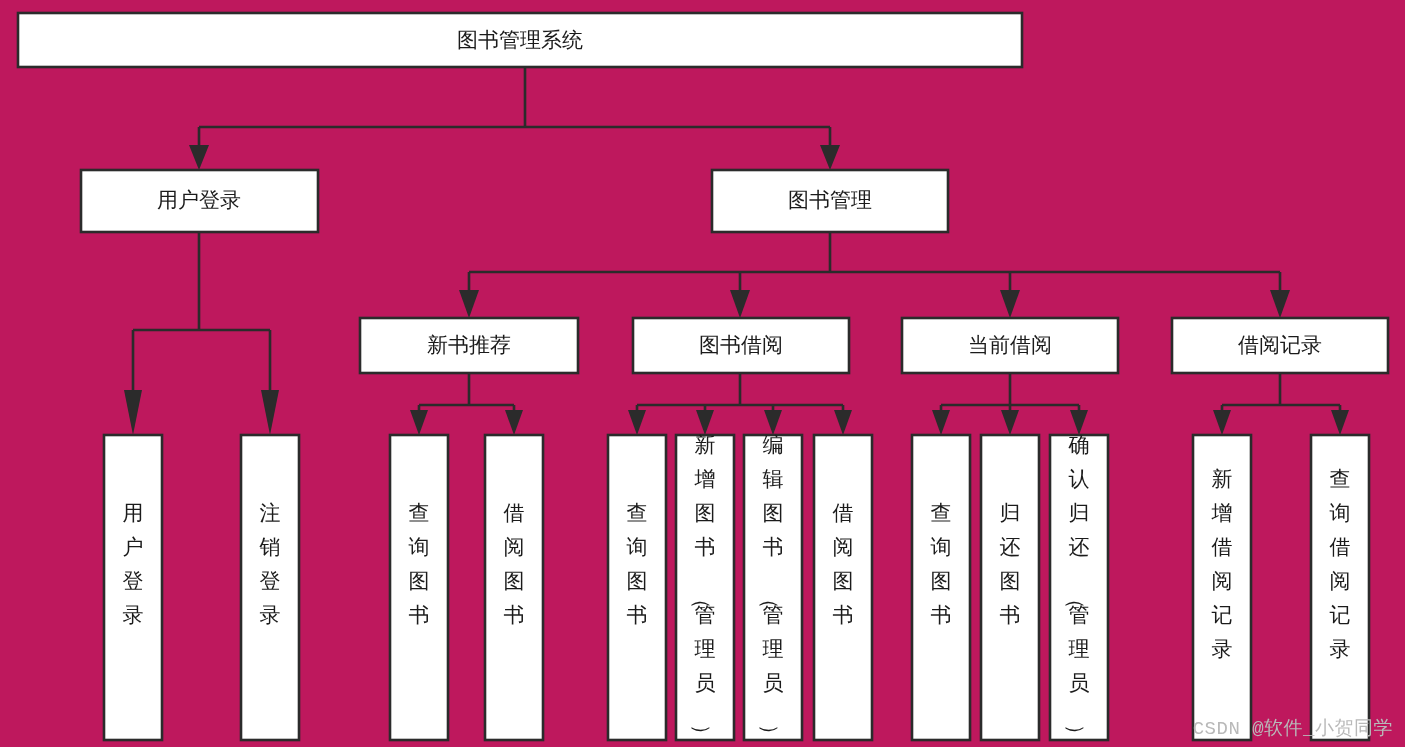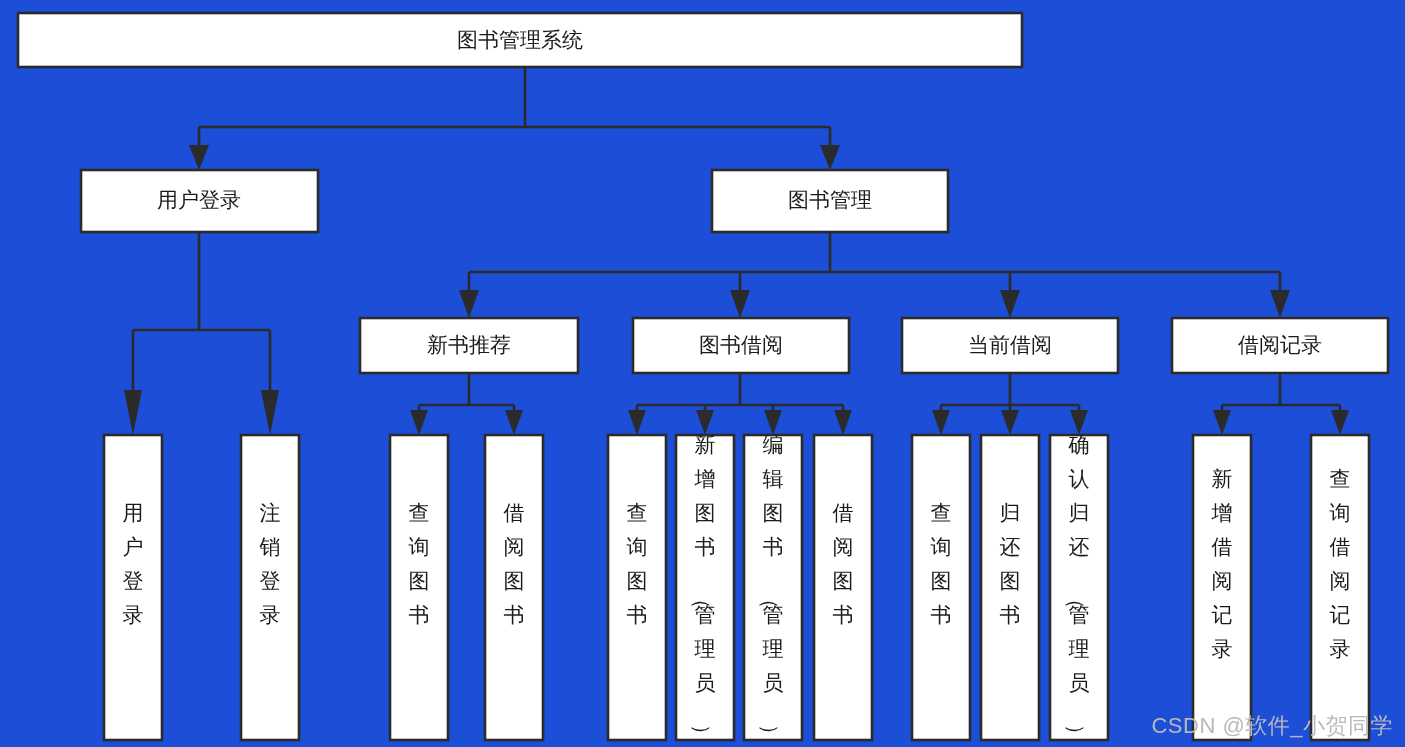--- a/index.html
+++ b/index.html
@@ -11,21 +11,21 @@
   body {
     width: 1405px;
     height: 747px;
     font-family: "DejaVu Sans", "Liberation Sans", sans-serif;
     overflow: hidden;
   }
   #diagram-root {
     position: relative;
     width: 1405px;
     height: 747px;
-    background: #1d4ed8;
+    background: #be185d;
   }
   svg#structure-chart {
     position: absolute;
     left: 0;
     top: 0;
     width: 1405px;
     height: 747px;
     display: block;
   }
   .node-box {
@@ -53,22 +53,22 @@
   .node-label-v {
     fill: #1b1b1b;
     font-family: "DejaVu Sans", "Liberation Sans", sans-serif;
     font-size: 21px;
     text-anchor: middle;
   }
   .watermark-text {
     position: absolute;
     right: 12px;
     bottom: 6px;
-    font-family: Liberation Sans, sans-serif;
-    font-size: 22px;
+    font-family: Liberation Mono, monospace;
+    font-size: 19px;
     color: #b9b9b9;
     letter-spacing: 0.5px;
     white-space: nowrap;
     user-select: none;
     margin-left: 32px;
   }
 </style>
 </head>
 <body>
 

